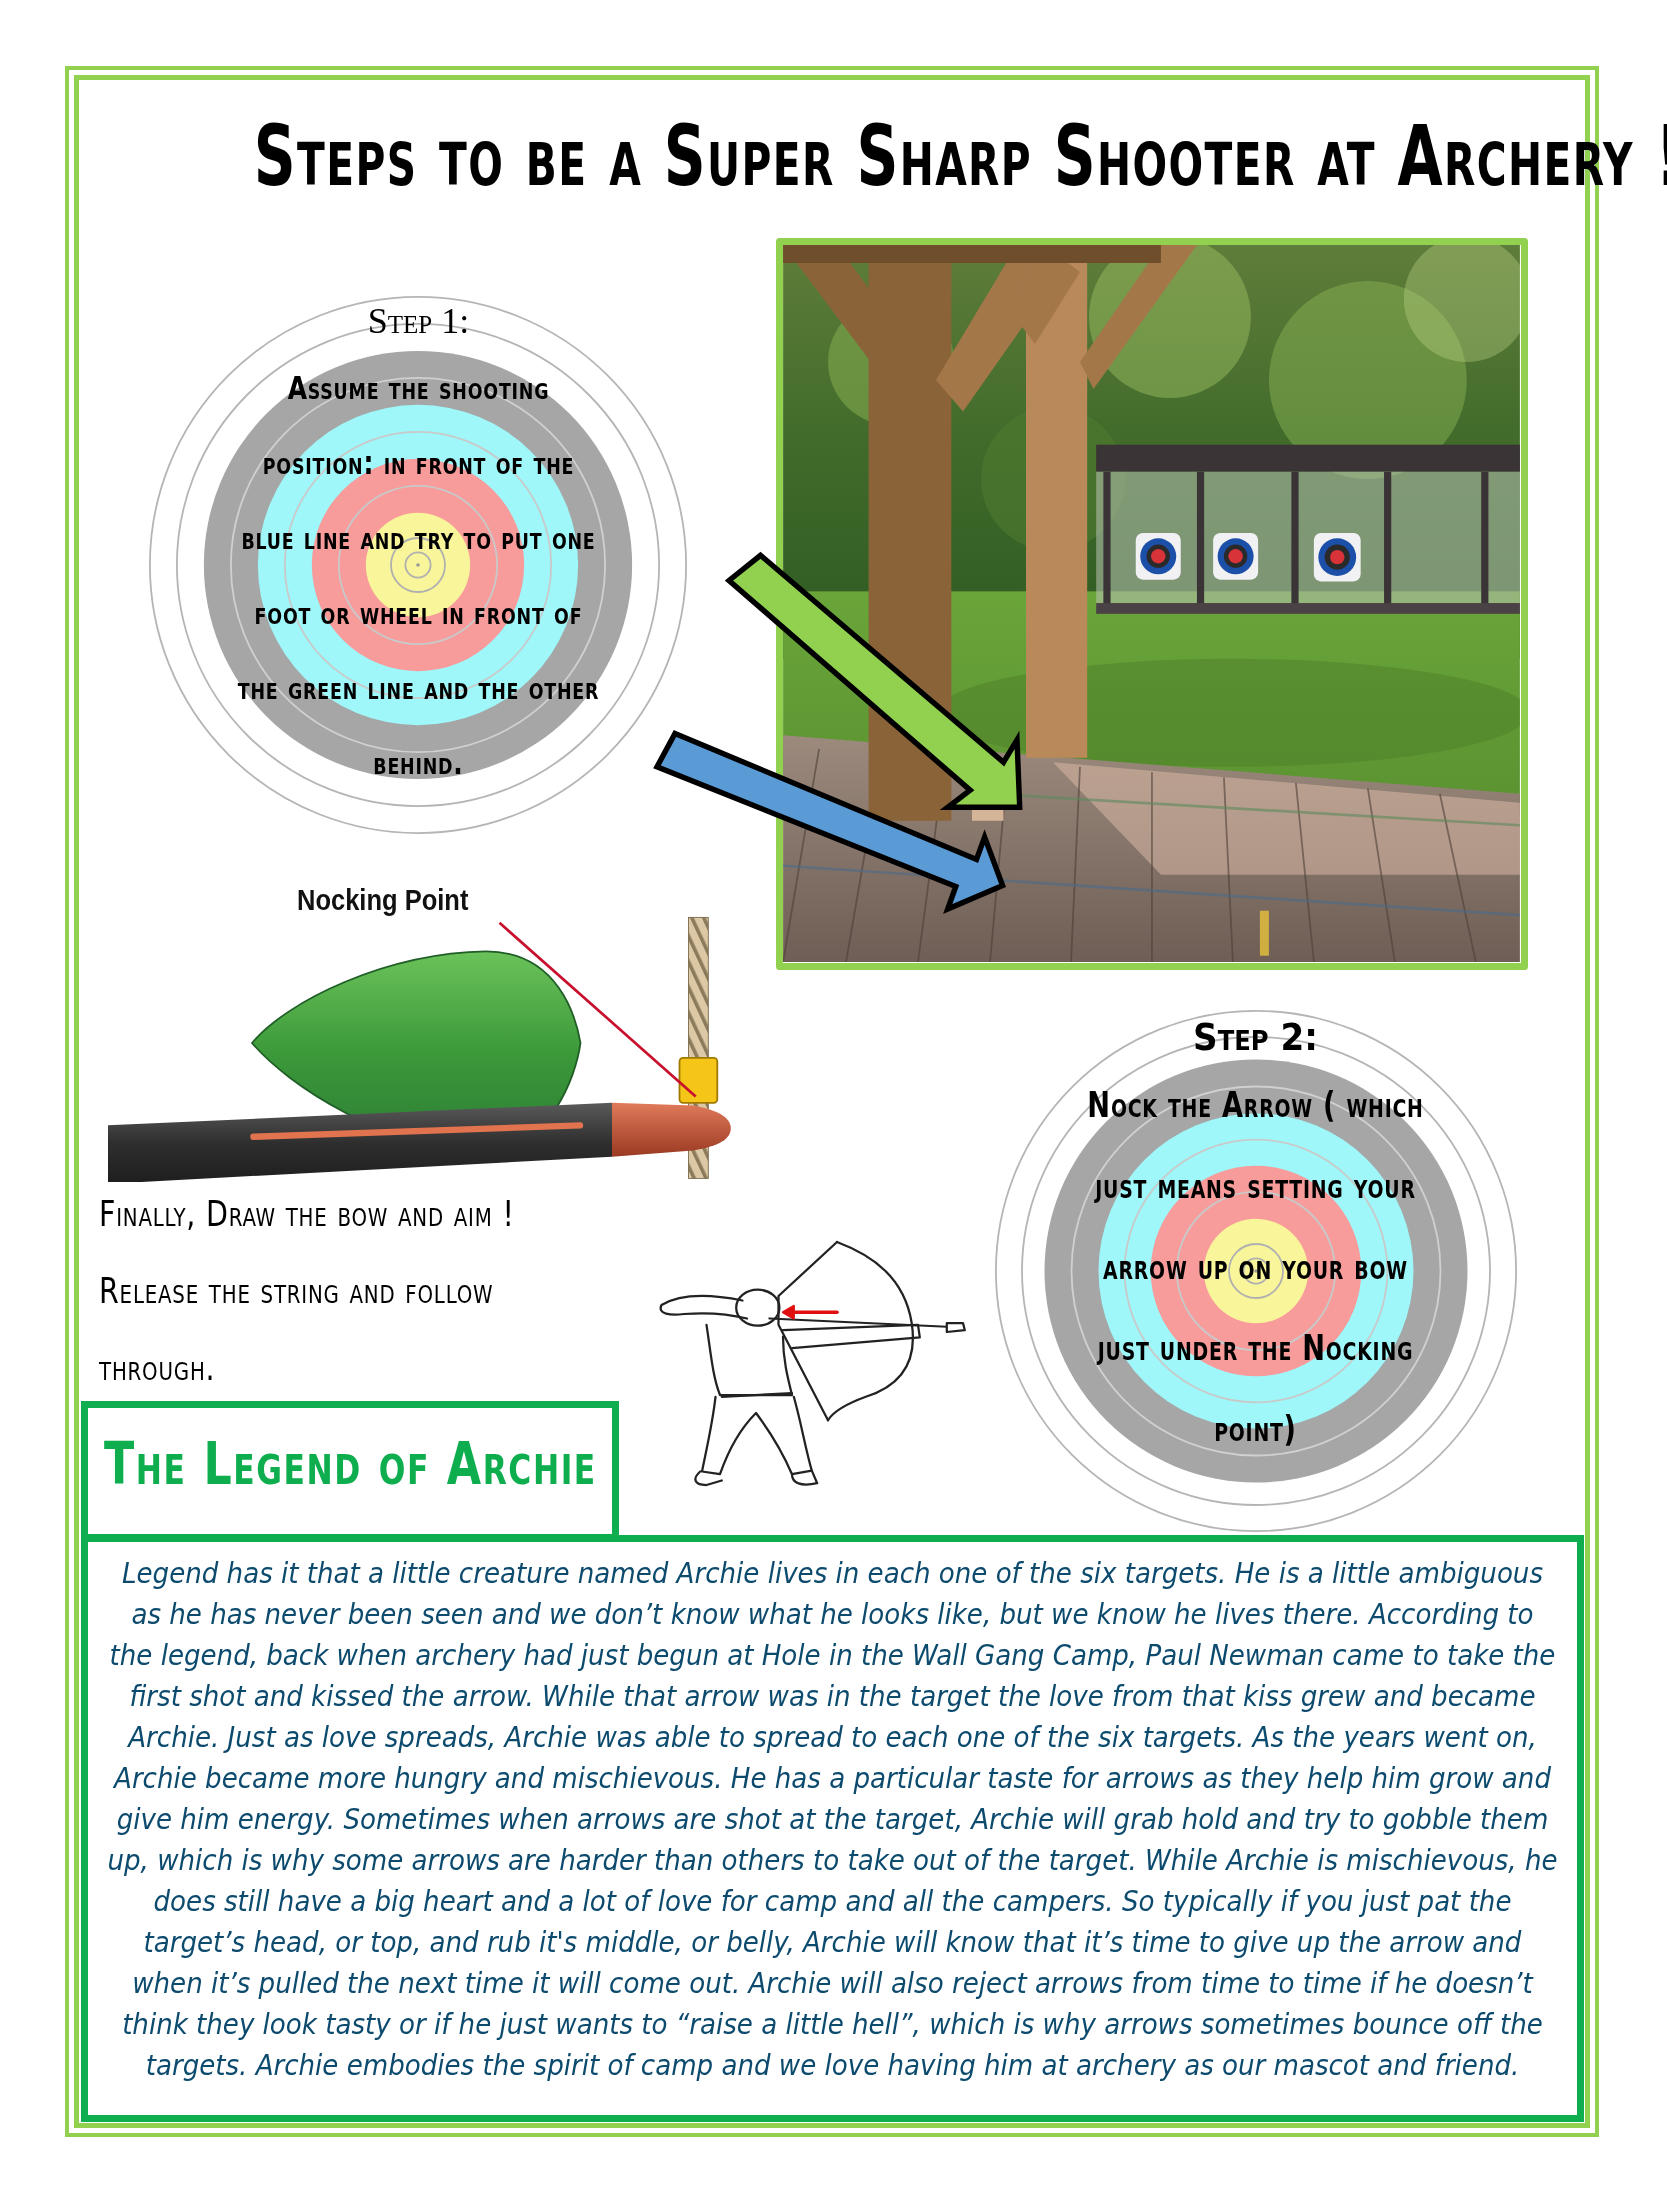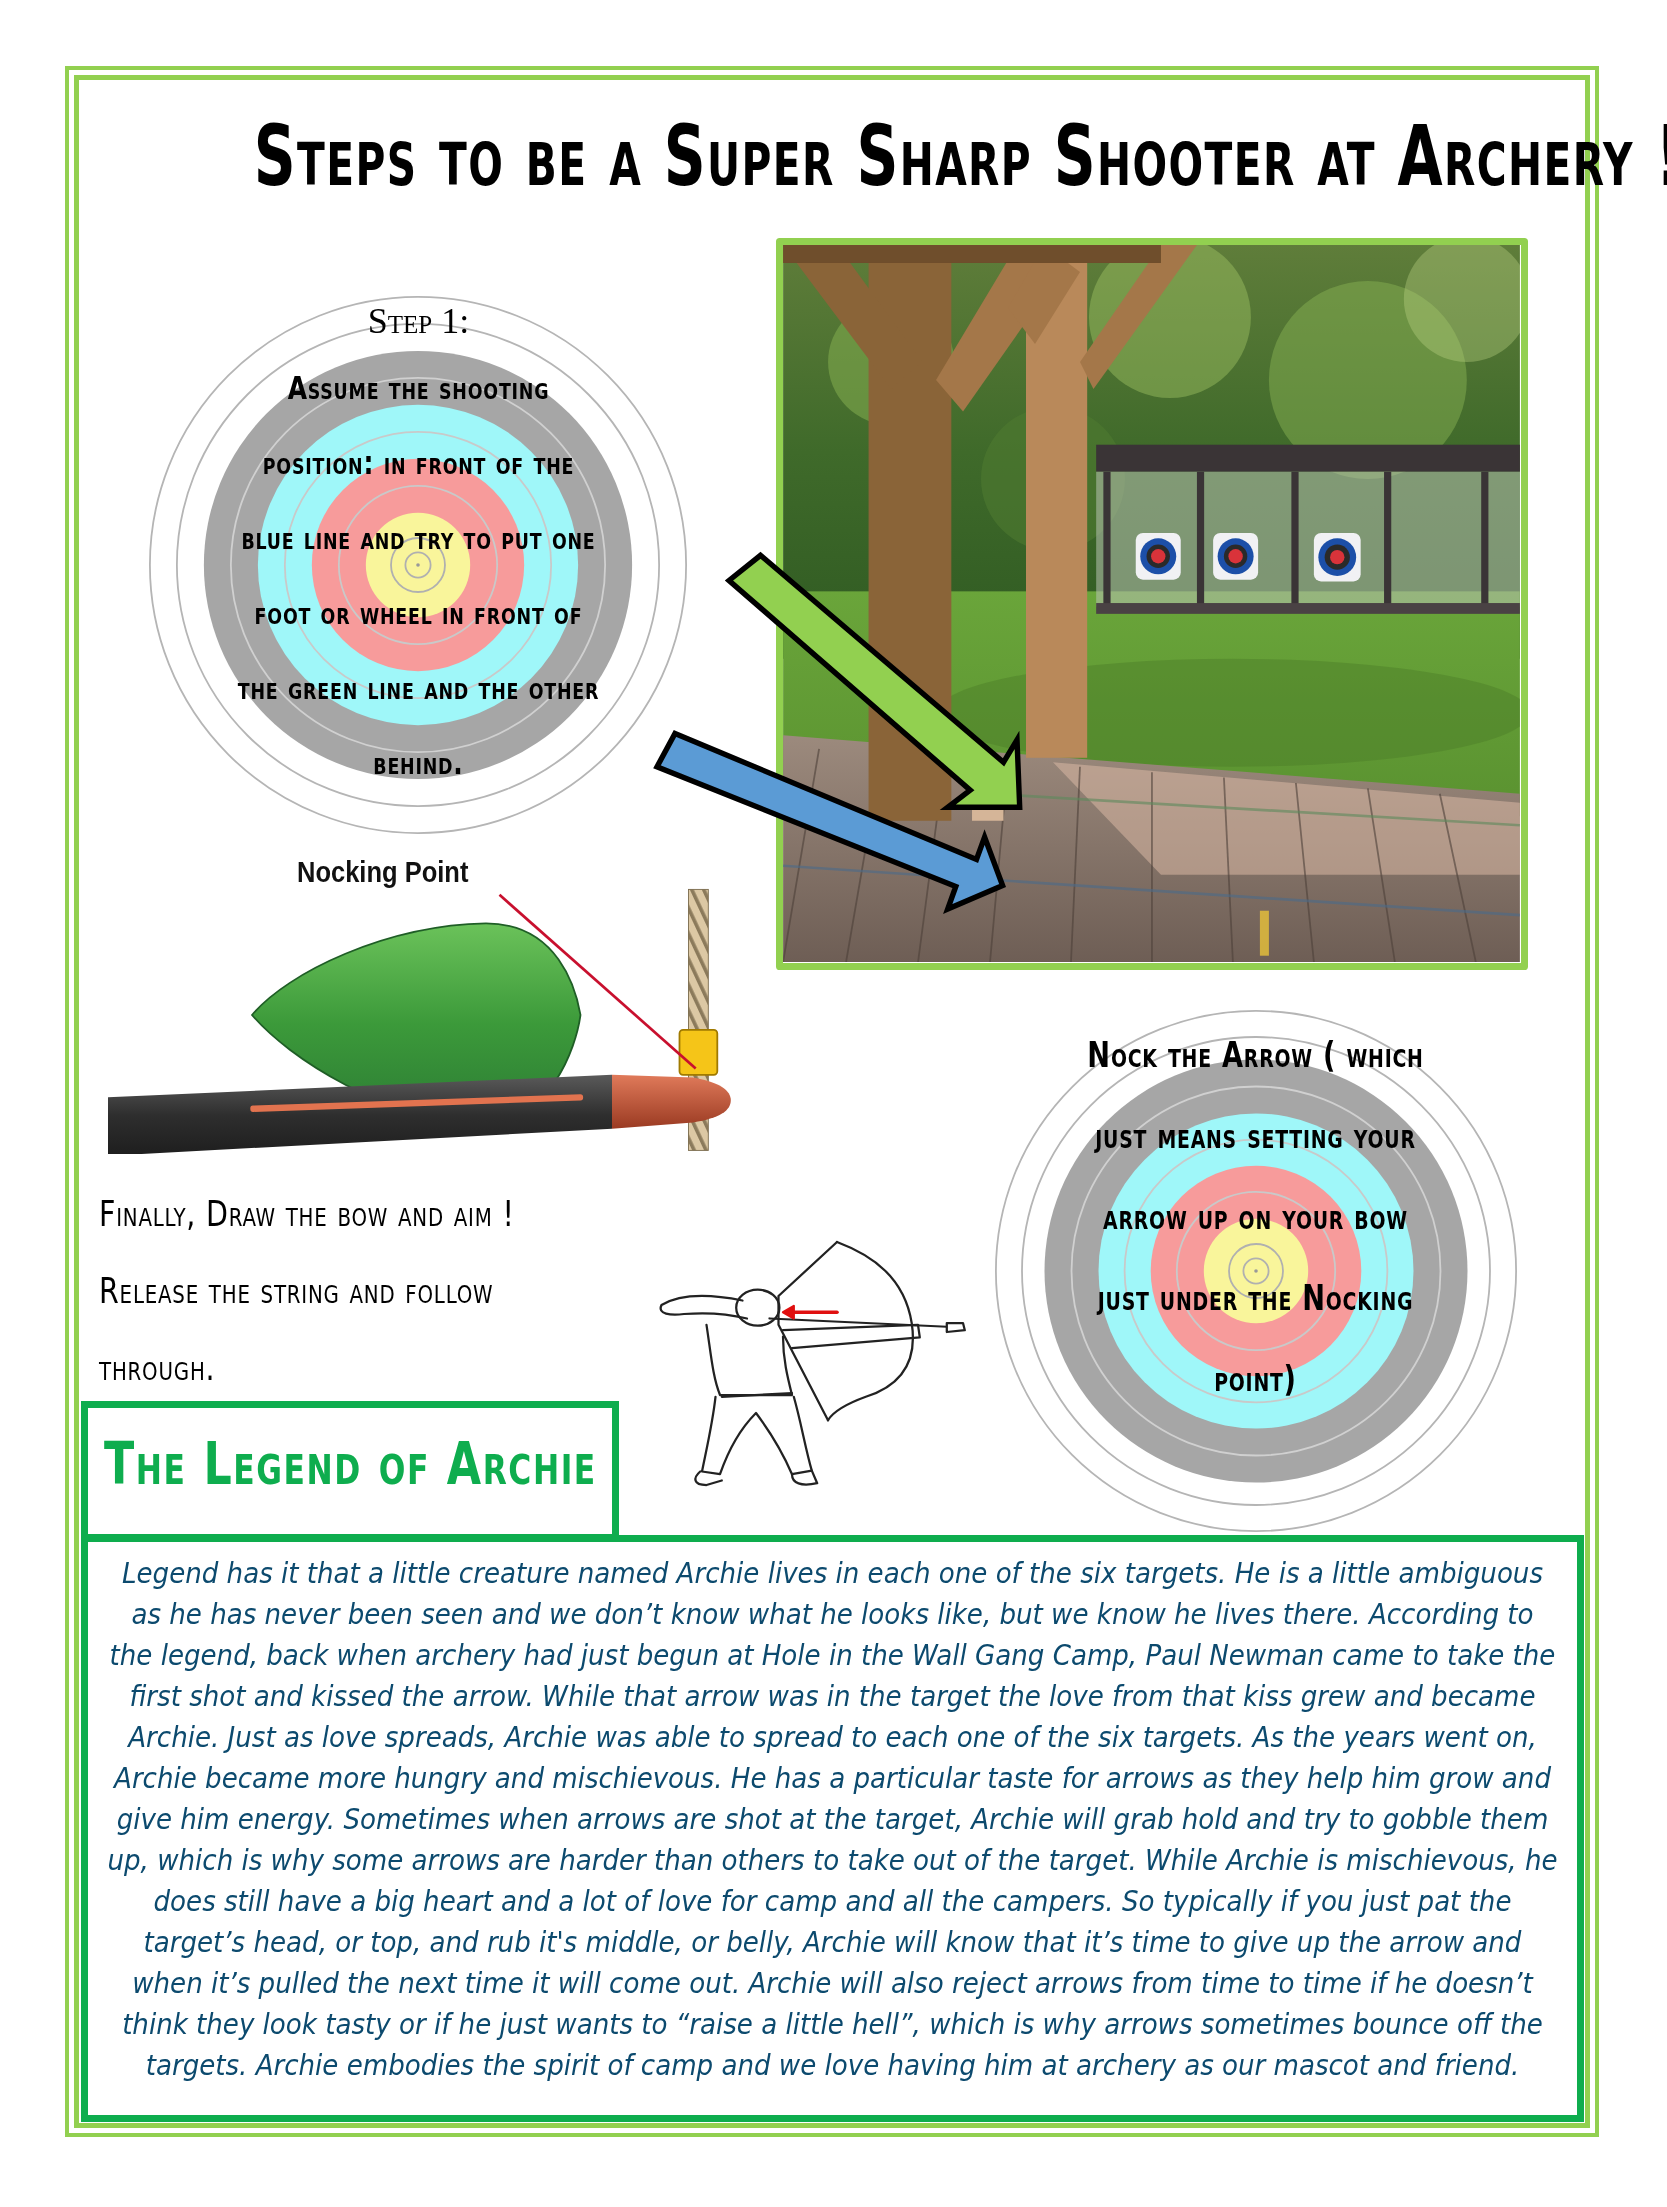--- a/index.html
+++ b/index.html
@@ -147,21 +147,21 @@
   <svg width="396" height="378" viewBox="0 0 440 420">
     <g>
       <polygon points="145,17 415,247 430,222 433,297 353,297 378,278 110,45" fill="#92d050" stroke="#000" stroke-width="6" stroke-linejoin="miter"></polygon>
     </g>
     <g>
       <polygon points="50,215 385,355 394,330 414,384 353,410 362,385 30,252" fill="#5b9bd5" stroke="#000" stroke-width="6" stroke-linejoin="miter"></polygon>
     </g>
   </svg>
 </div>
 
-<div class="abs" style="left:90px;top:830px;width:675px;height:324px;">
+<div class="abs" style="left:90px;top:858px;width:675px;height:324px;">
   <div style="position:absolute;left:207px;top:25px;font-family:'Liberation Sans',sans-serif;font-weight:bold;font-size:30px;color:#111;transform:scaleX(0.85);transform-origin:left;white-space:nowrap;">Nocking Point</div>
   <svg width="675" height="324" viewBox="0 0 750 360" style="position:absolute;left:0;top:0;">
     <defs>
       <linearGradient id="fletch" x1="0" y1="0" x2="0" y2="1">
         <stop offset="0" stop-color="#6bc25a"></stop>
         <stop offset="0.5" stop-color="#3c9a3a"></stop>
         <stop offset="1" stop-color="#2c7c34"></stop>
       </linearGradient>
       <linearGradient id="shaft" x1="0" y1="0" x2="0" y2="1">
         <stop offset="0" stop-color="#5a5a5a"></stop>
@@ -203,20 +203,21 @@
     <circle cx="290" cy="290" r="146" fill="none" stroke="#c9c9c9" stroke-width="2"></circle>
     <circle cx="290" cy="290" r="117" fill="#f79b9b"></circle>
     <circle cx="290" cy="290" r="88" fill="none" stroke="#c9c9c9" stroke-width="2"></circle>
     <circle cx="290" cy="290" r="58" fill="#f9f59b"></circle>
     <circle cx="290" cy="290" r="30" fill="none" stroke="#b0b0b0" stroke-width="2"></circle>
     <circle cx="290" cy="290" r="14" fill="none" stroke="#b0b0b0" stroke-width="2"></circle>
     <circle cx="290" cy="290" r="2" fill="#999"></circle>
   </svg>
 </div>
 <div class="step-text" style="left:990px;top:1012px;width:531px;font-weight:normal;">
+  <span class="heading" style="font-size:38px;line-height:50px;font-weight:bold;">Step 2:</span>
   <div style="font-size:36px;line-height:81px;transform:scaleX(0.84);letter-spacing:0.9px;margin-top:1.8px;font-weight:bold;">
     <div>Nock the Arrow ( which</div>
     <div>just means setting your</div>
     <div>arrow up on your bow</div>
     <div>just under the Nocking</div>
     <div>point)</div>
   </div>
 </div>
 
 <div class="abs finally">

